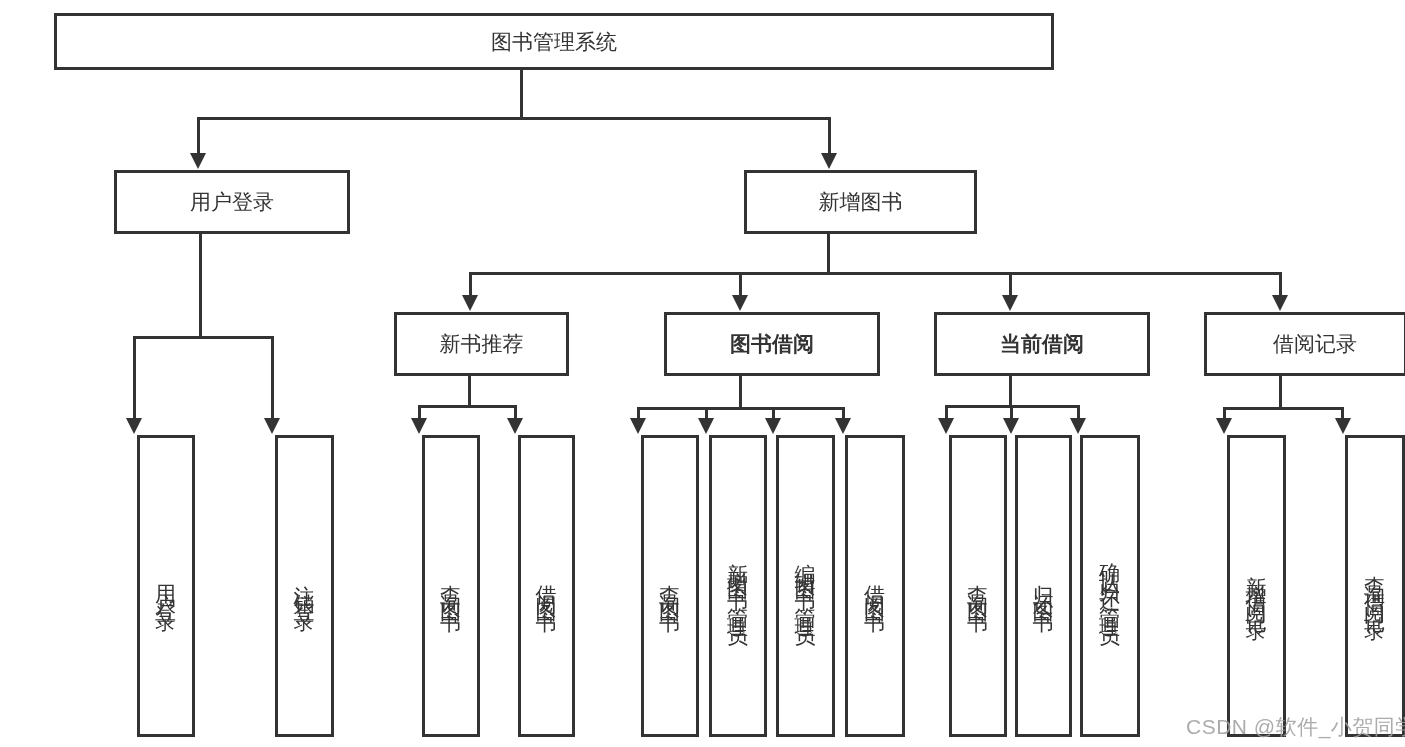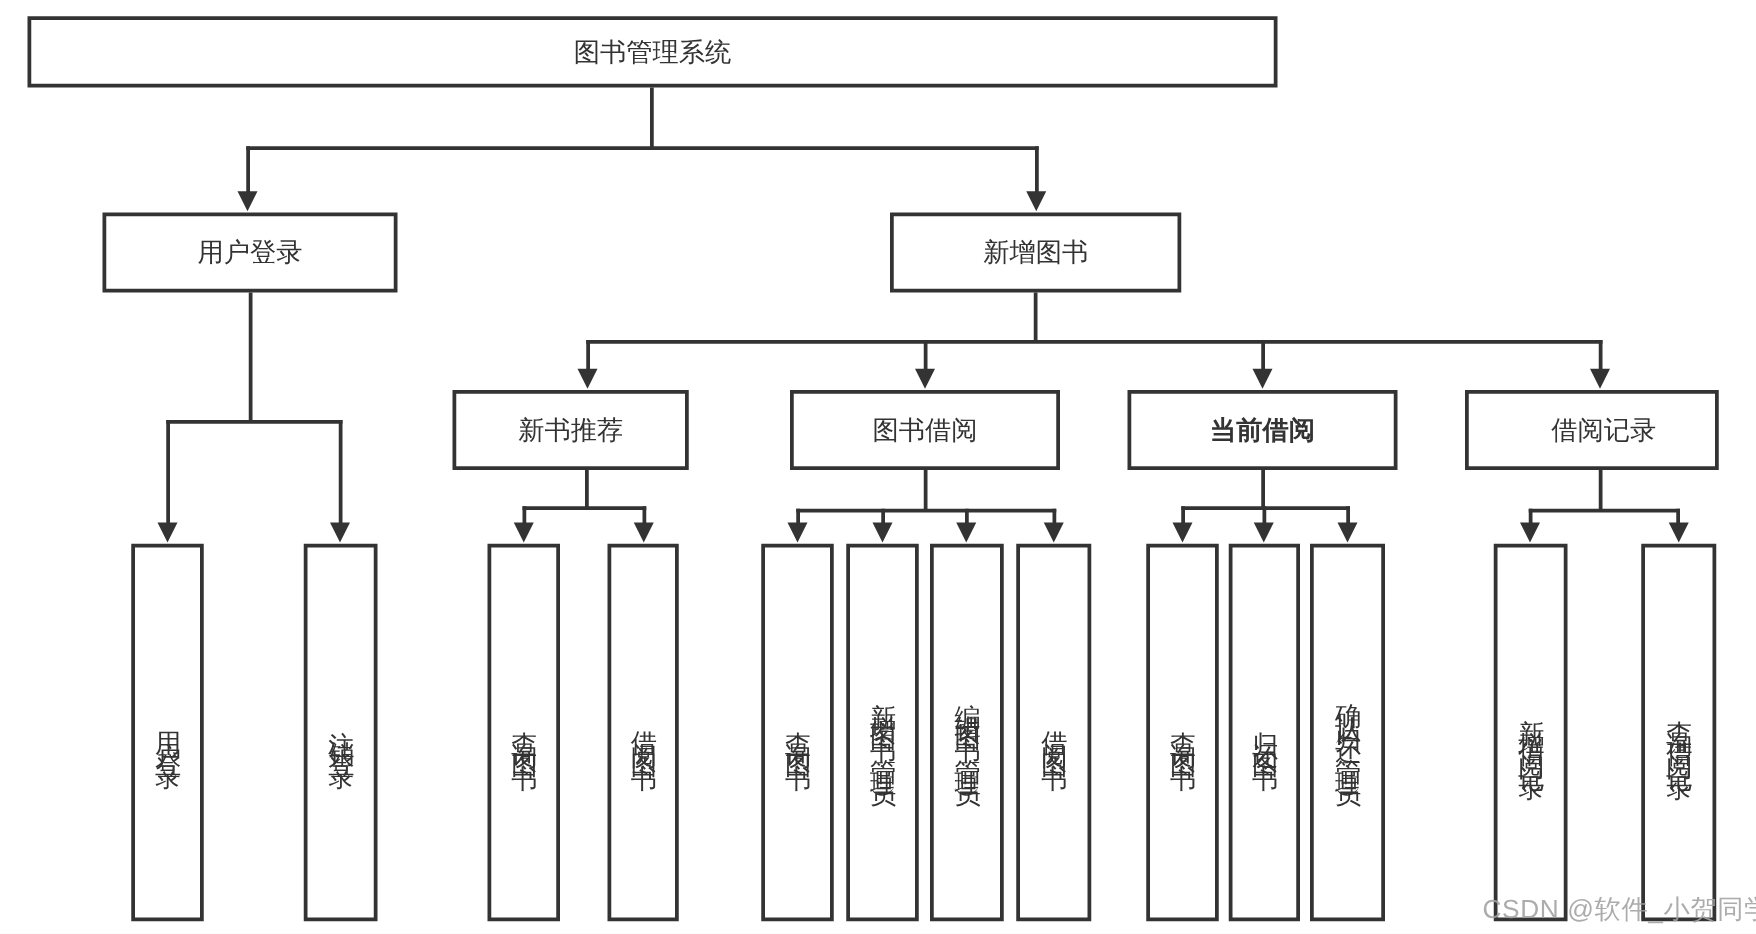--- a/index.html
+++ b/index.html
@@ -18,20 +18,21 @@
   
   .box{
     position:absolute;
     box-sizing:border-box;
     border:3px solid var(--line);
     background:var(--bg);
     display:flex;align-items:center;justify-content:center;
     color:var(--text);
     font-size:21px;
     z-index:2;
+    margin-left:32px;
   }
   .vtext{
     writing-mode:vertical-rl;
     text-orientation:mixed;
     font-size:21px;
     letter-spacing:9px;
     line-height:1.1;
     color:var(--text);
     white-space:nowrap;
   }
@@ -59,22 +60,22 @@
 </head>
 <body>
 
 <div id="stage">
 
   <div class="box" style="left:22px;top:13px;width:1000px;height:57px;">图书管理系统</div>
 
   <div class="box" style="left:82px;top:170px;width:236px;height:64px;">用户登录</div>
   <div class="box" style="left:712px;top:170px;width:233px;height:64px;">新增图书</div>
 
-  <div class="box" style="left:362px;top:312px;width:189px;height:64px;">新书推荐</div>
-  <div class="box" style="left:632px;top:312px;width:216px;height:64px;">图书借阅</div>
+  <div class="box" style="left:362px;top:312px;width:175px;height:64px;">新书推荐</div>
+  <div class="box" style="left:632px;top:312px;width:216px;height:64px;font-weight:bold;">图书借阅</div>
   <div class="box" style="left:902px;top:312px;width:216px;height:64px;font-weight:bold;">当前借阅</div>
   <div class="box" style="left:1172px;top:312px;width:203px;height:64px;padding-left:19px;">借阅记录</div>
 
   <div class="box" style="left:105px;top:435px;width:58px;height:302px;">
     <span class="vtext">用户登录</span>
   </div>
   <div class="box" style="left:243px;top:435px;width:59px;height:302px;">
     <span class="vtext">注销登录</span>
   </div>
 

